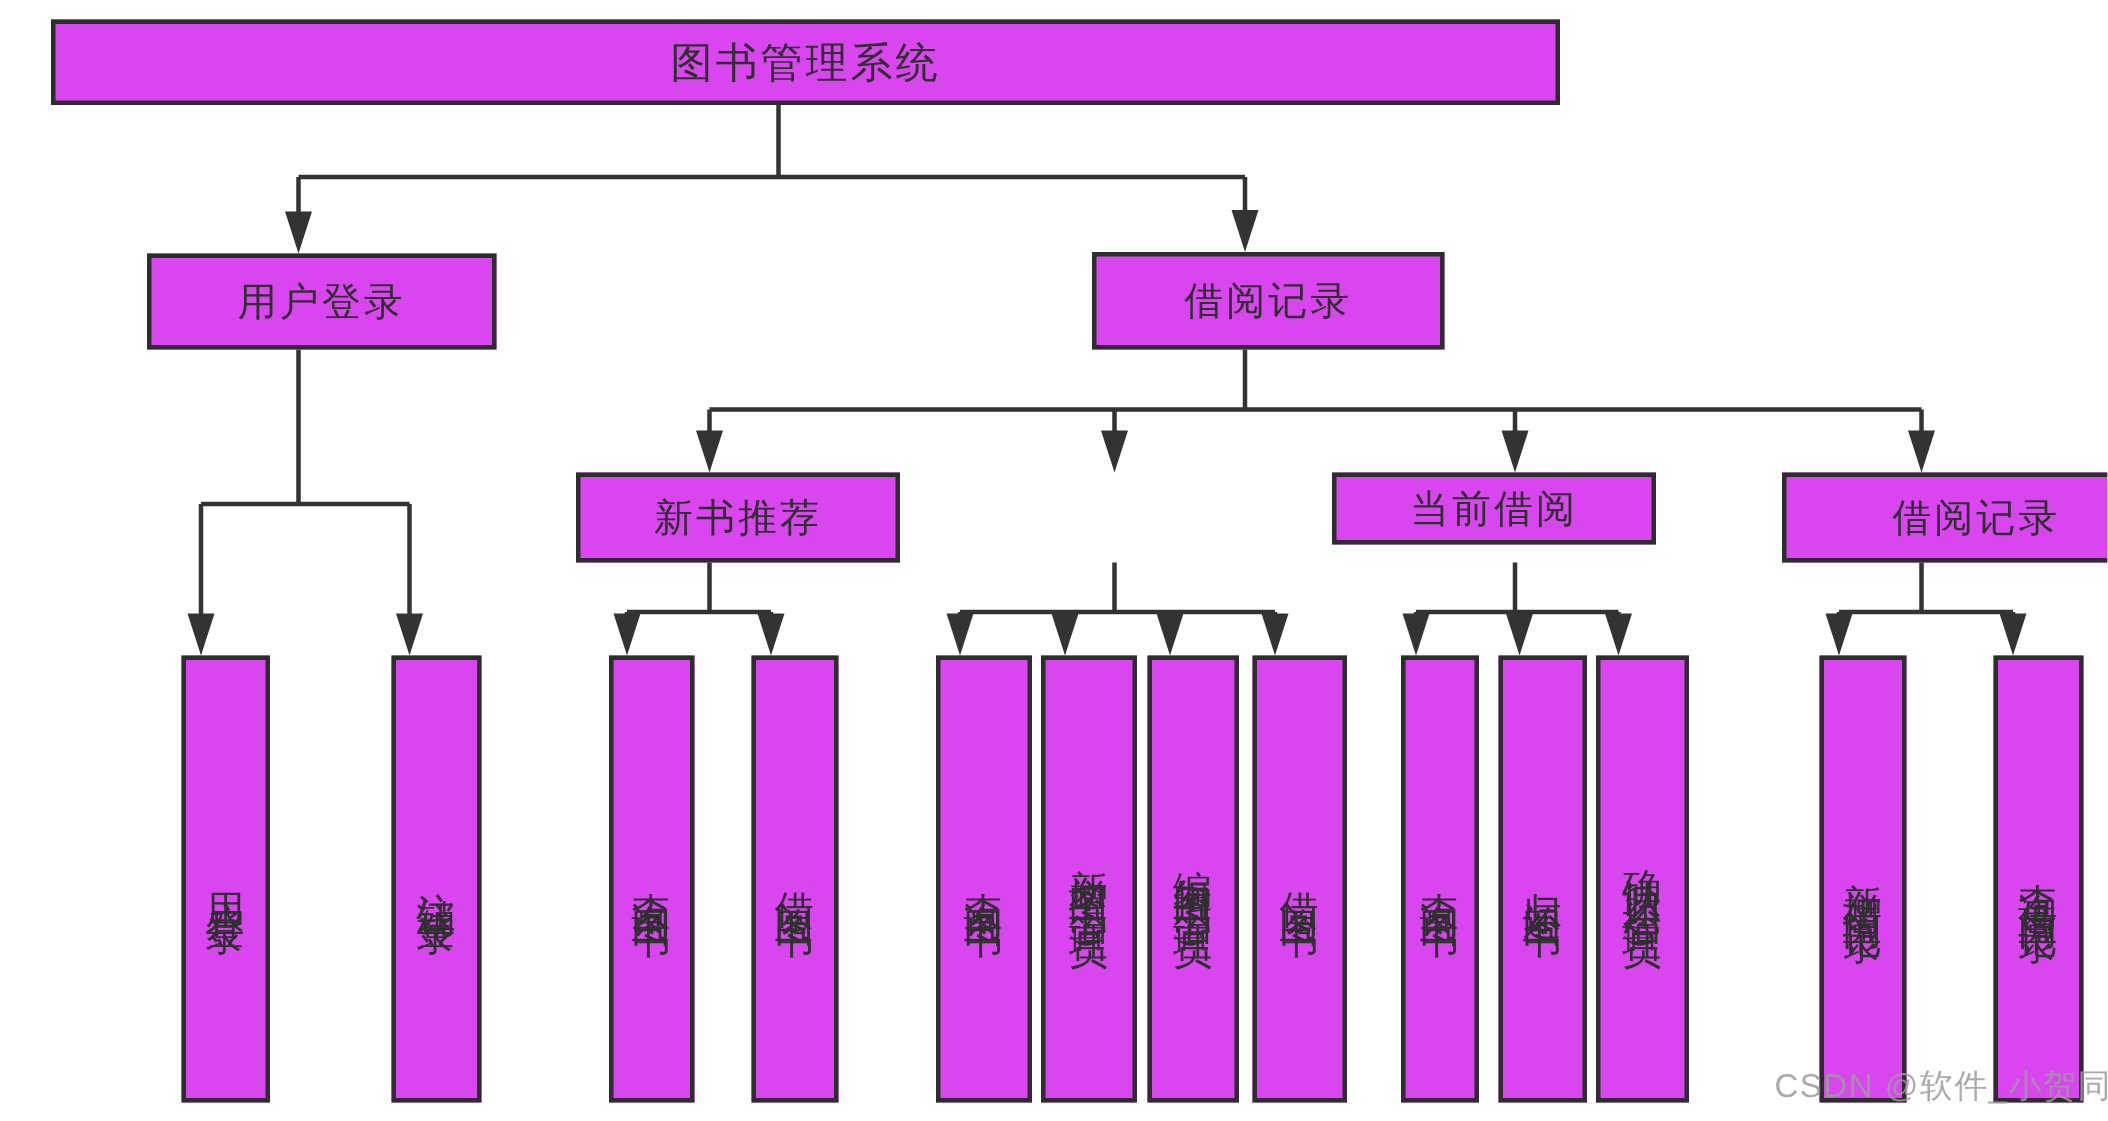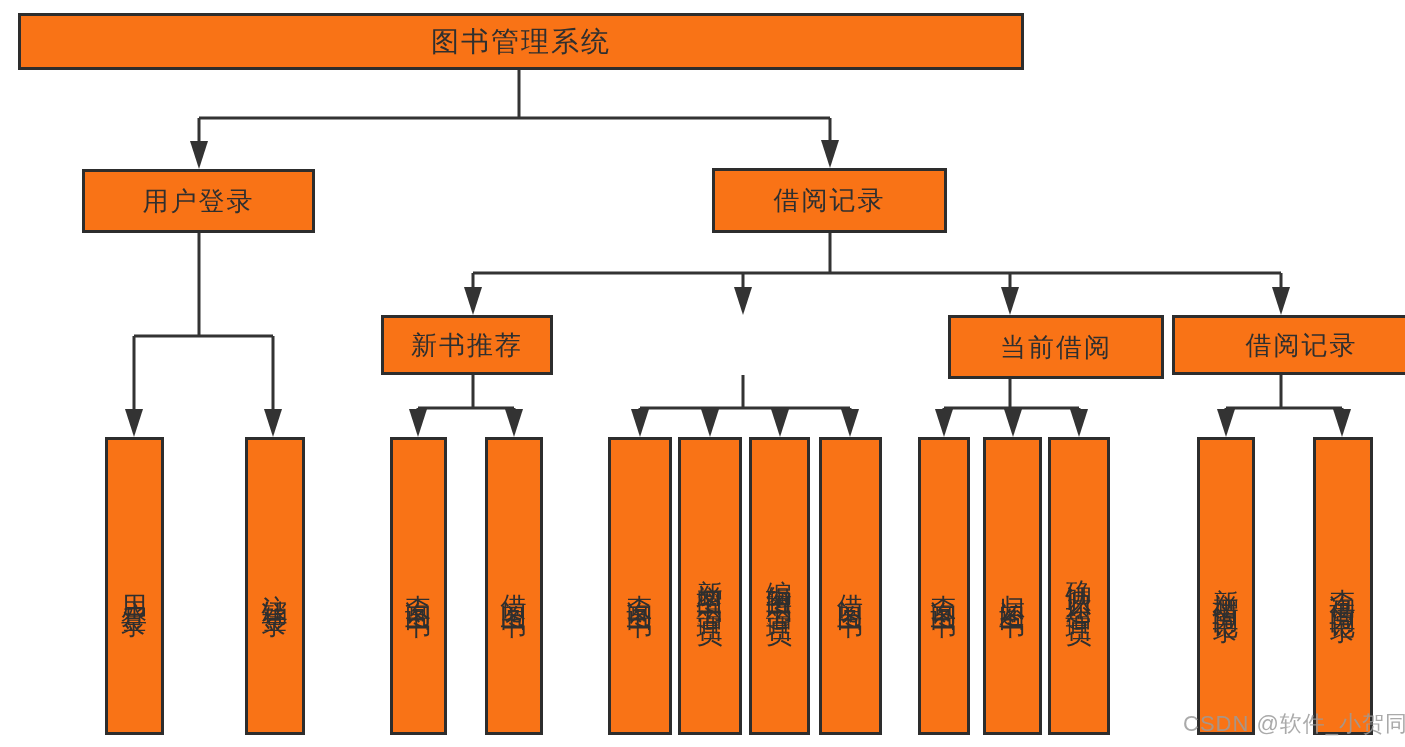--- a/index.html
+++ b/index.html
@@ -12,26 +12,27 @@
     overflow: hidden;
   }
   svg.connectors {
     position: absolute;
     left: 0; top: 0;
     width: 1405px; height: 747px;
   }
   .node {
     position: absolute;
     box-sizing: border-box;
-    background: #f97316;
+    background: #d946ef;
     border: 3px solid #2d2d2d;
     display: flex;
     align-items: center;
     justify-content: center;
     color: #2f2f2f;
+    margin-left: 16px;
   }
   .node .lbl {
     white-space: nowrap;
   }
   .root .lbl {
     font-size: 28px;
     letter-spacing: 2px;
   }
   .hnode .lbl {
     font-size: 26px;
@@ -96,24 +97,24 @@
     <span class="lbl">图书管理系统</span>
   </div>
 
   <div class="node hnode" style="left:82px; top:169px; width:233px; height:64px;">
     <span class="lbl">用户登录</span>
   </div>
   <div class="node hnode" style="left:712px; top:168px; width:235px; height:65px;">
     <span class="lbl">借阅记录</span>
   </div>
 
-  <div class="node hnode" style="left:381px; top:315px; width:172px; height:60px;">
+  <div class="node hnode" style="left:368px; top:315px; width:216px; height:60px;">
     <span class="lbl">新书推荐</span>
   </div>
-  <div class="node hnode" style="left:948px; top:315px; width:216px; height:64px;">
+  <div class="node hnode" style="left:872px; top:315px; width:216px; height:48px;">
     <span class="lbl">当前借阅</span>
   </div>
   <div class="node hnode" style="left:1172px; top:315px; width:259px; height:60px;">
     <span class="lbl">借阅记录</span>
   </div>
 
   <div class="node leaf" style="left:105px; top:437px; width:59px; height:298px;">
     <span class="lbl">用户登录</span>
   </div>
   <div class="node leaf" style="left:245px; top:437px; width:60px; height:298px;">

